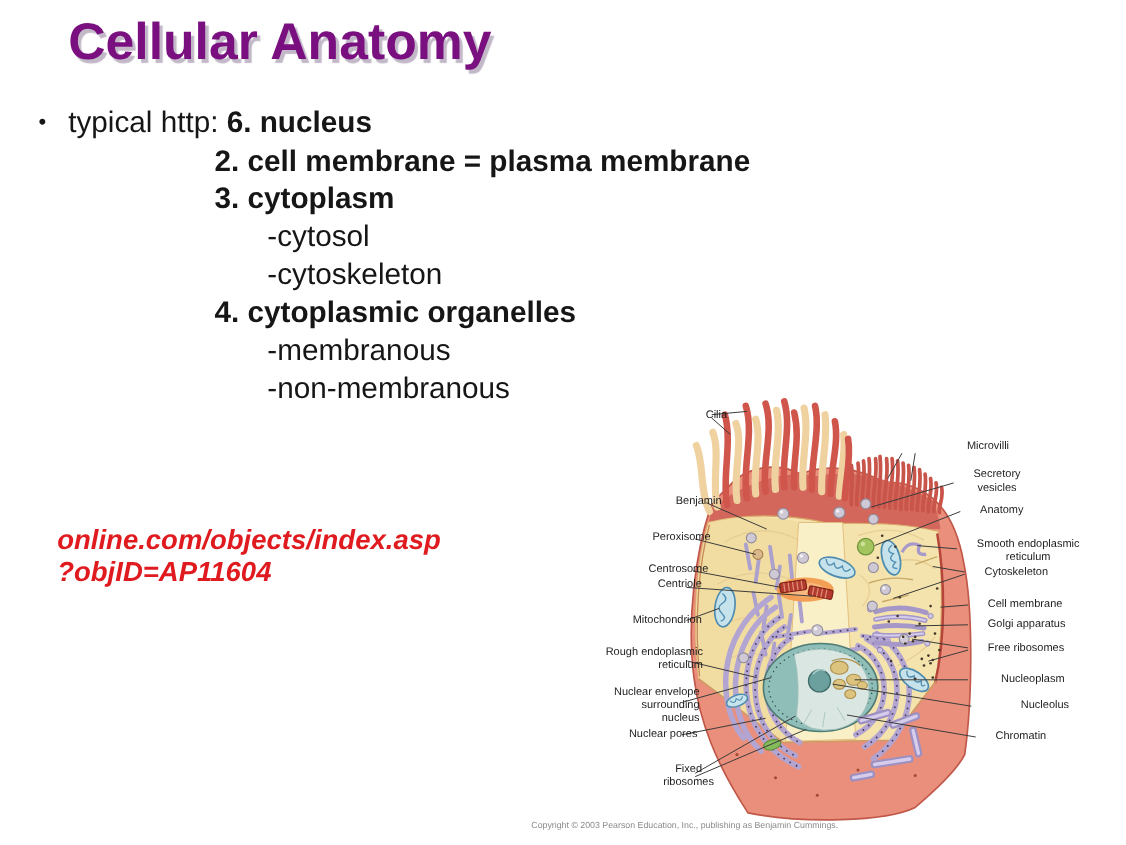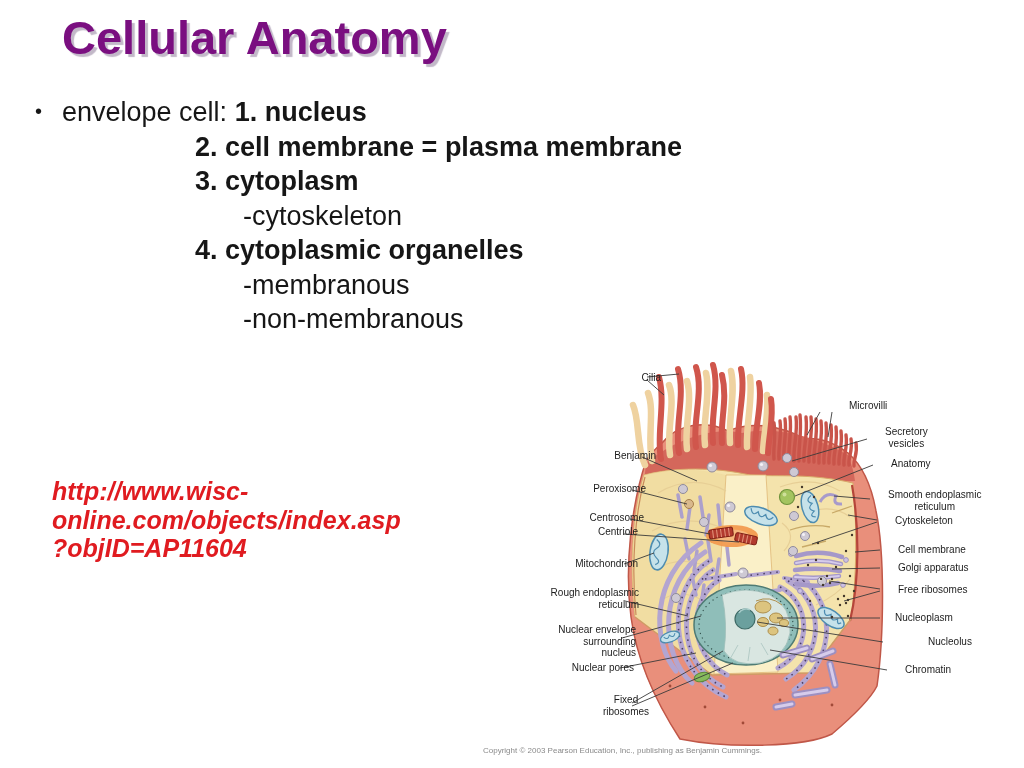--- a/index.html
+++ b/index.html
@@ -22,31 +22,31 @@
   .copyright{position:absolute;left:3px;top:391px;font-size:8px;color:#8a8a8a;white-space:nowrap;}
 </style>
 </head>
 <body>
 
 <div class="slide">
 
   <div class="title">Cellular Anatomy</div>
 
   <div class="bullets">
-    <div class="bl"><span class="dot">•</span><span>envelope cell: </span><span class="b">1. nucleus</span></div>
+    <div class="bl"><span class="dot">•</span><span>typical http: </span><span class="b">6. nucleus</span></div>
     <div class="bl ind1 b">2. cell membrane = plasma membrane</div>
     <div class="bl ind1 b">3. cytoplasm</div>
+    <div class="bl ind2">-cytosol</div>
     <div class="bl ind2">-cytoskeleton</div>
     <div class="bl ind1 b">4. cytoplasmic organelles</div>
     <div class="bl ind2">-membranous</div>
     <div class="bl ind2">-non-membranous</div>
   </div>
 
   <div class="url">
-    <div>http://www.wisc-</div>
     <div>online.com/objects/index.asp</div>
     <div>?objID=AP11604</div>
   </div>
 
   <div class="diagram">
 
     <svg viewBox="0 0 544 413">
 
       <path d="M166,106 C152,148 144,210 151,262 C156,300 170,338 200,384 C250,394 325,392 352,379 C372,362 390,345 397,331 C404,282 405,198 396,156 C391,128 382,110 368,98 C355,88 340,82 325,84 C300,70 270,66 248,76 C225,64 196,70 182,88 C175,94 170,99 166,106 Z" fill="#e98f7b" stroke="#c05748" stroke-width="1.5"></path>
 
@@ -353,30 +353,30 @@
         <div class="dlabel" style="left: 142px; top: 171px; transform: translateX(-100%); text-align: right;">Centriole</div>
         <div class="dlabel" style="left: 142px; top: 203px; transform: translateX(-100%); text-align: right;">Mitochondrion</div>
         <div class="dlabel" style="left: 143px; top: 232px; transform: translateX(-100%); text-align: right;">Rough endoplasmic
 reticulum</div>
         <div class="dlabel" style="left: 140px; top: 269px; transform: translateX(-100%); text-align: right;">Nuclear envelope
 surrounding
 nucleus</div>
         <div class="dlabel" style="left: 138px; top: 307px; transform: translateX(-100%); text-align: right;">Nuclear pores</div>
         <div class="dlabel" style="left: 130px; top: 339px; transform: translateX(-50%); text-align: center;">Fixed
 ribosomes</div>
-        <div class="dlabel" style="left: 321px; top: 45px; text-align: left; padding-left: 32px;">Microvilli</div>
+        <div class="dlabel" style="left: 351px; top: 45px; text-align: left; padding-left: 32px;">Microvilli</div>
         <div class="dlabel" style="left: 389px; top: 71px; text-align: center;">Secretory
 vesicles</div>
         <div class="dlabel" style="left: 395px; top: 103px; text-align: left;">Anatomy</div>
         <div class="dlabel" style="left: 392px; top: 134px; text-align: center;">Smooth endoplasmic
 reticulum</div>
         <div class="dlabel" style="left: 399px; top: 160px; text-align: left;">Cytoskeleton</div>
         <div class="dlabel" style="left: 402px; top: 189px; text-align: left;">Cell membrane</div>
         <div class="dlabel" style="left: 402px; top: 207px; text-align: left;">Golgi apparatus</div>
         <div class="dlabel" style="left: 402px; top: 229px; text-align: left;">Free ribosomes</div>
-        <div class="dlabel" style="left: 399px; top: 257px; text-align: right;">Nucleoplasm</div>
+        <div class="dlabel" style="left: 414px; top: 257px; text-align: right;">Nucleoplasm</div>
         <div class="dlabel" style="left: 405px; top: 281px; text-align: left; padding-left: 27px;">Nucleolus</div>
         <div class="dlabel" style="left: 409px; top: 309px; text-align: left;">Chromatin</div>
       </div>
     <div class="copyright">Copyright © 2003 Pearson Education, Inc., publishing as Benjamin Cummings.</div>
   </div>
 
 </div>
 
 </body></html>

